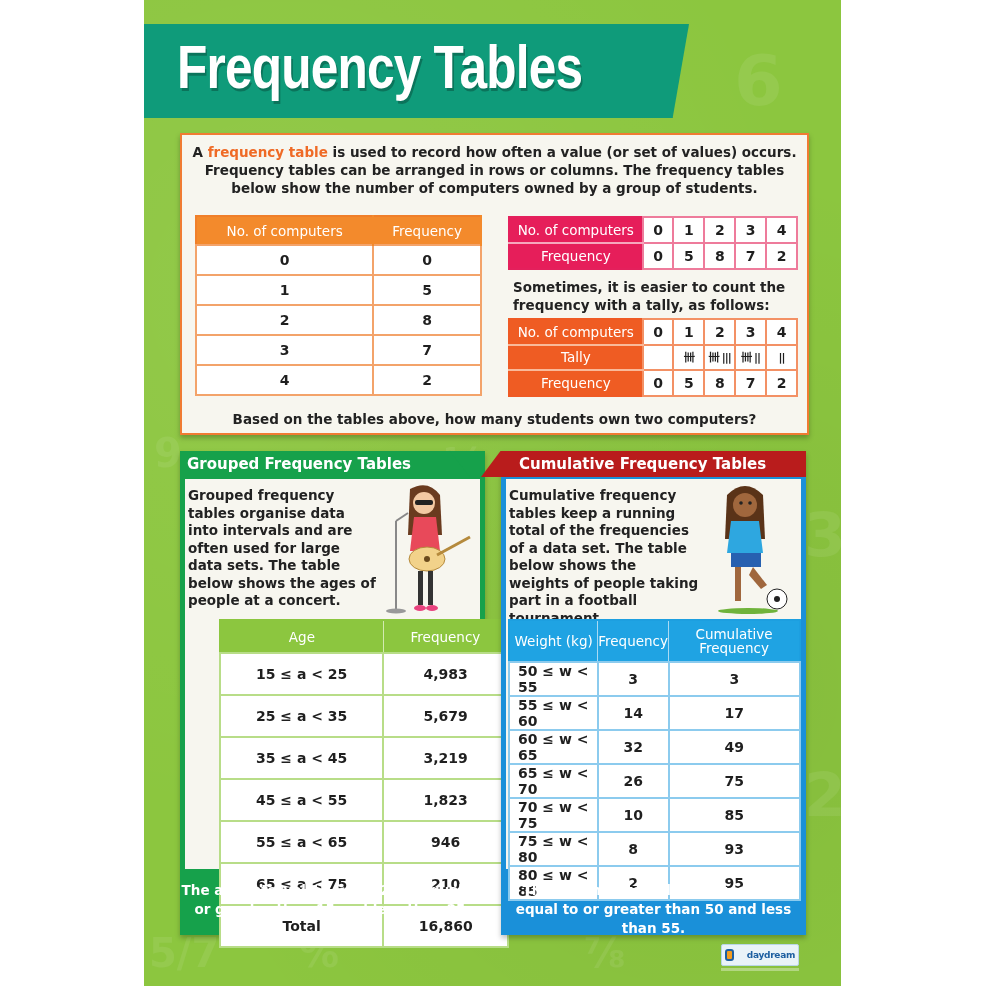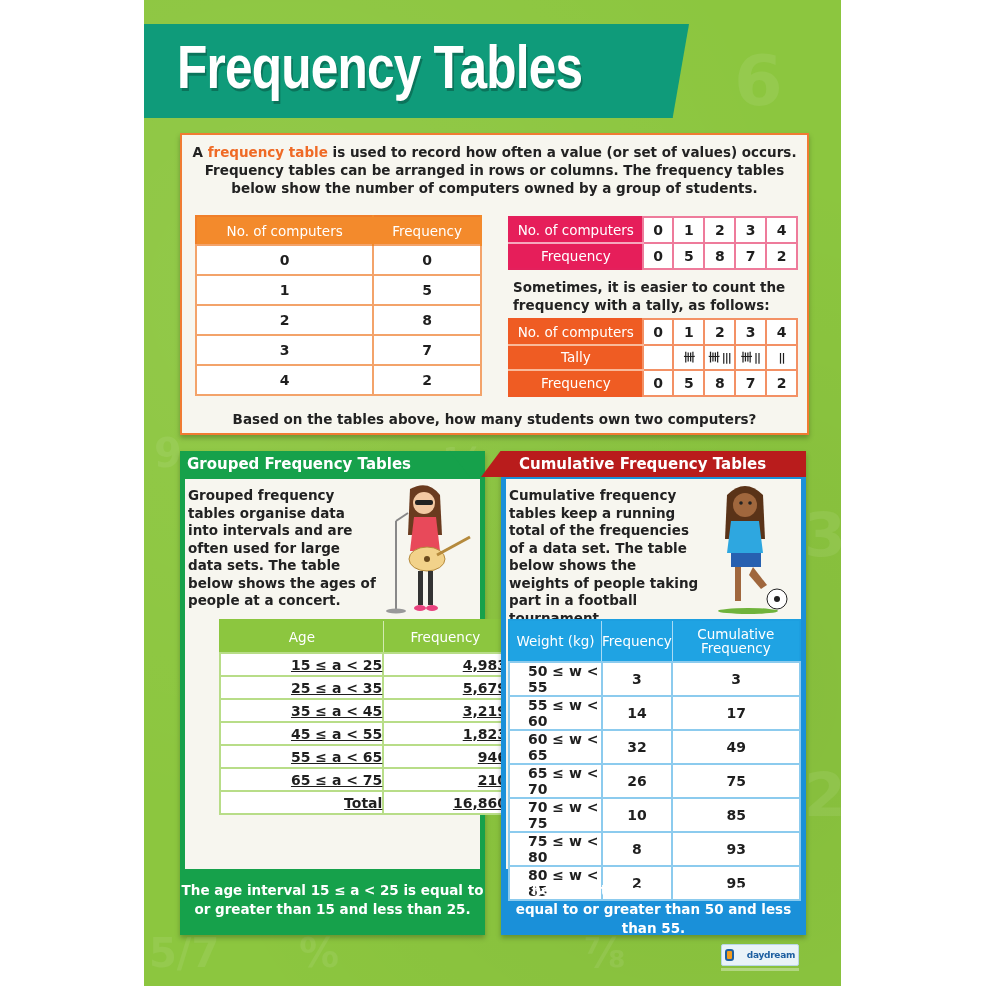--- a/index.html
+++ b/index.html
@@ -127,38 +127,37 @@
 
   .tbl-green {
     position: absolute; left: 2px; top: 140px; width: 290px;
     border: 2px solid #8cc63f; background: #fff; margin-left: 32px;
   }
   .tbl-green th {
     background: #8cc63f; color: #fff; font-weight: normal; font-size: 13.5px; height: 33px;
   }
   .tbl-green th + th { border-left: 1px solid #d2eab0; }
   .tbl-green td {
-    text-align: right; font-weight: bold; font-size: 14px; height: 23px;
+    text-align: center; font-weight: bold; font-size: 14px; height: 42px;
     border: 2px solid #b8dd88;
-    text-decoration: underline;
   }
 
   .tbl-blue {
     position: absolute; left: 2px; top: 140px; width: 293px;
     border: 2px solid #1d9fe0; background: #fff;
   }
   .tbl-blue th {
     background: #1fa3e3; color: #fff; font-weight: normal; font-size: 13.5px; height: 42px; line-height: 14px;
   }
   .tbl-blue th + th { border-left: 1px solid #a9daf4; }
   .tbl-blue td {
     text-align: center; font-weight: bold; font-size: 14px; height: 29.5px;
     border: 2px solid #8ccbee;
   }
-  .tbl-blue td:first-child { text-align: left; padding-left: 18px; }
+  .tbl-blue td:first-child { text-align: left; padding-left: 8px; }
 
   .panel-footer {
     position: absolute; left: 0; top: 430px; width: 100%;
     text-align: center; color: #fff; font-weight: bold; font-size: 13.5px; line-height: 19px;
   }
 
   
   .logo {
     position: absolute; left: 577px; top: 944px; width: 78px; height: 22px;
     background: #e9f3f8; border: 1px solid #b9d6e6; border-radius: 2px;

